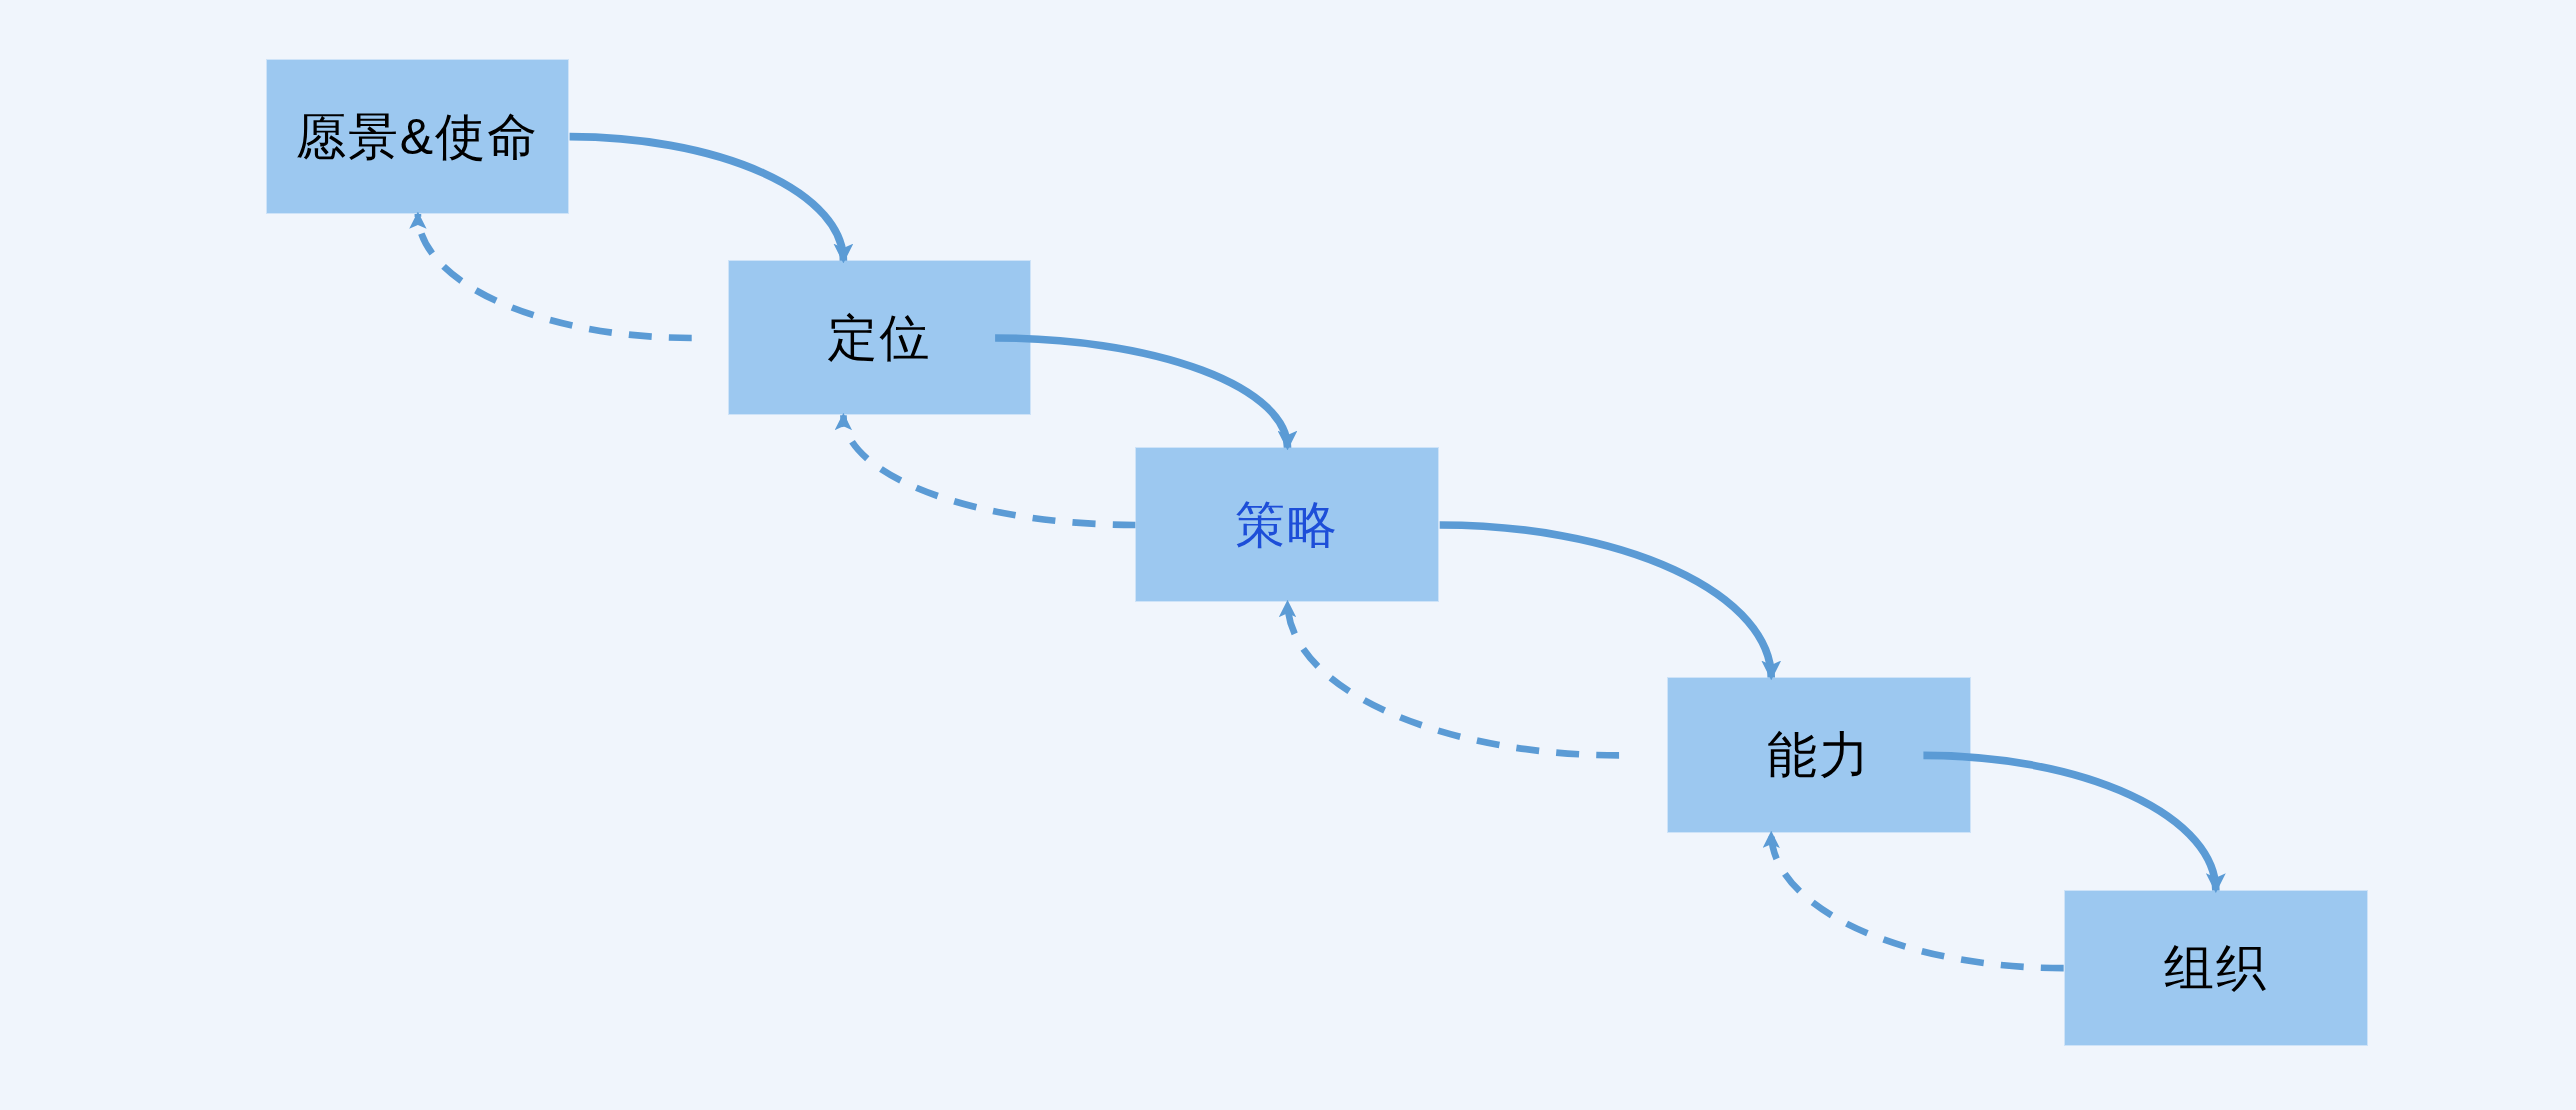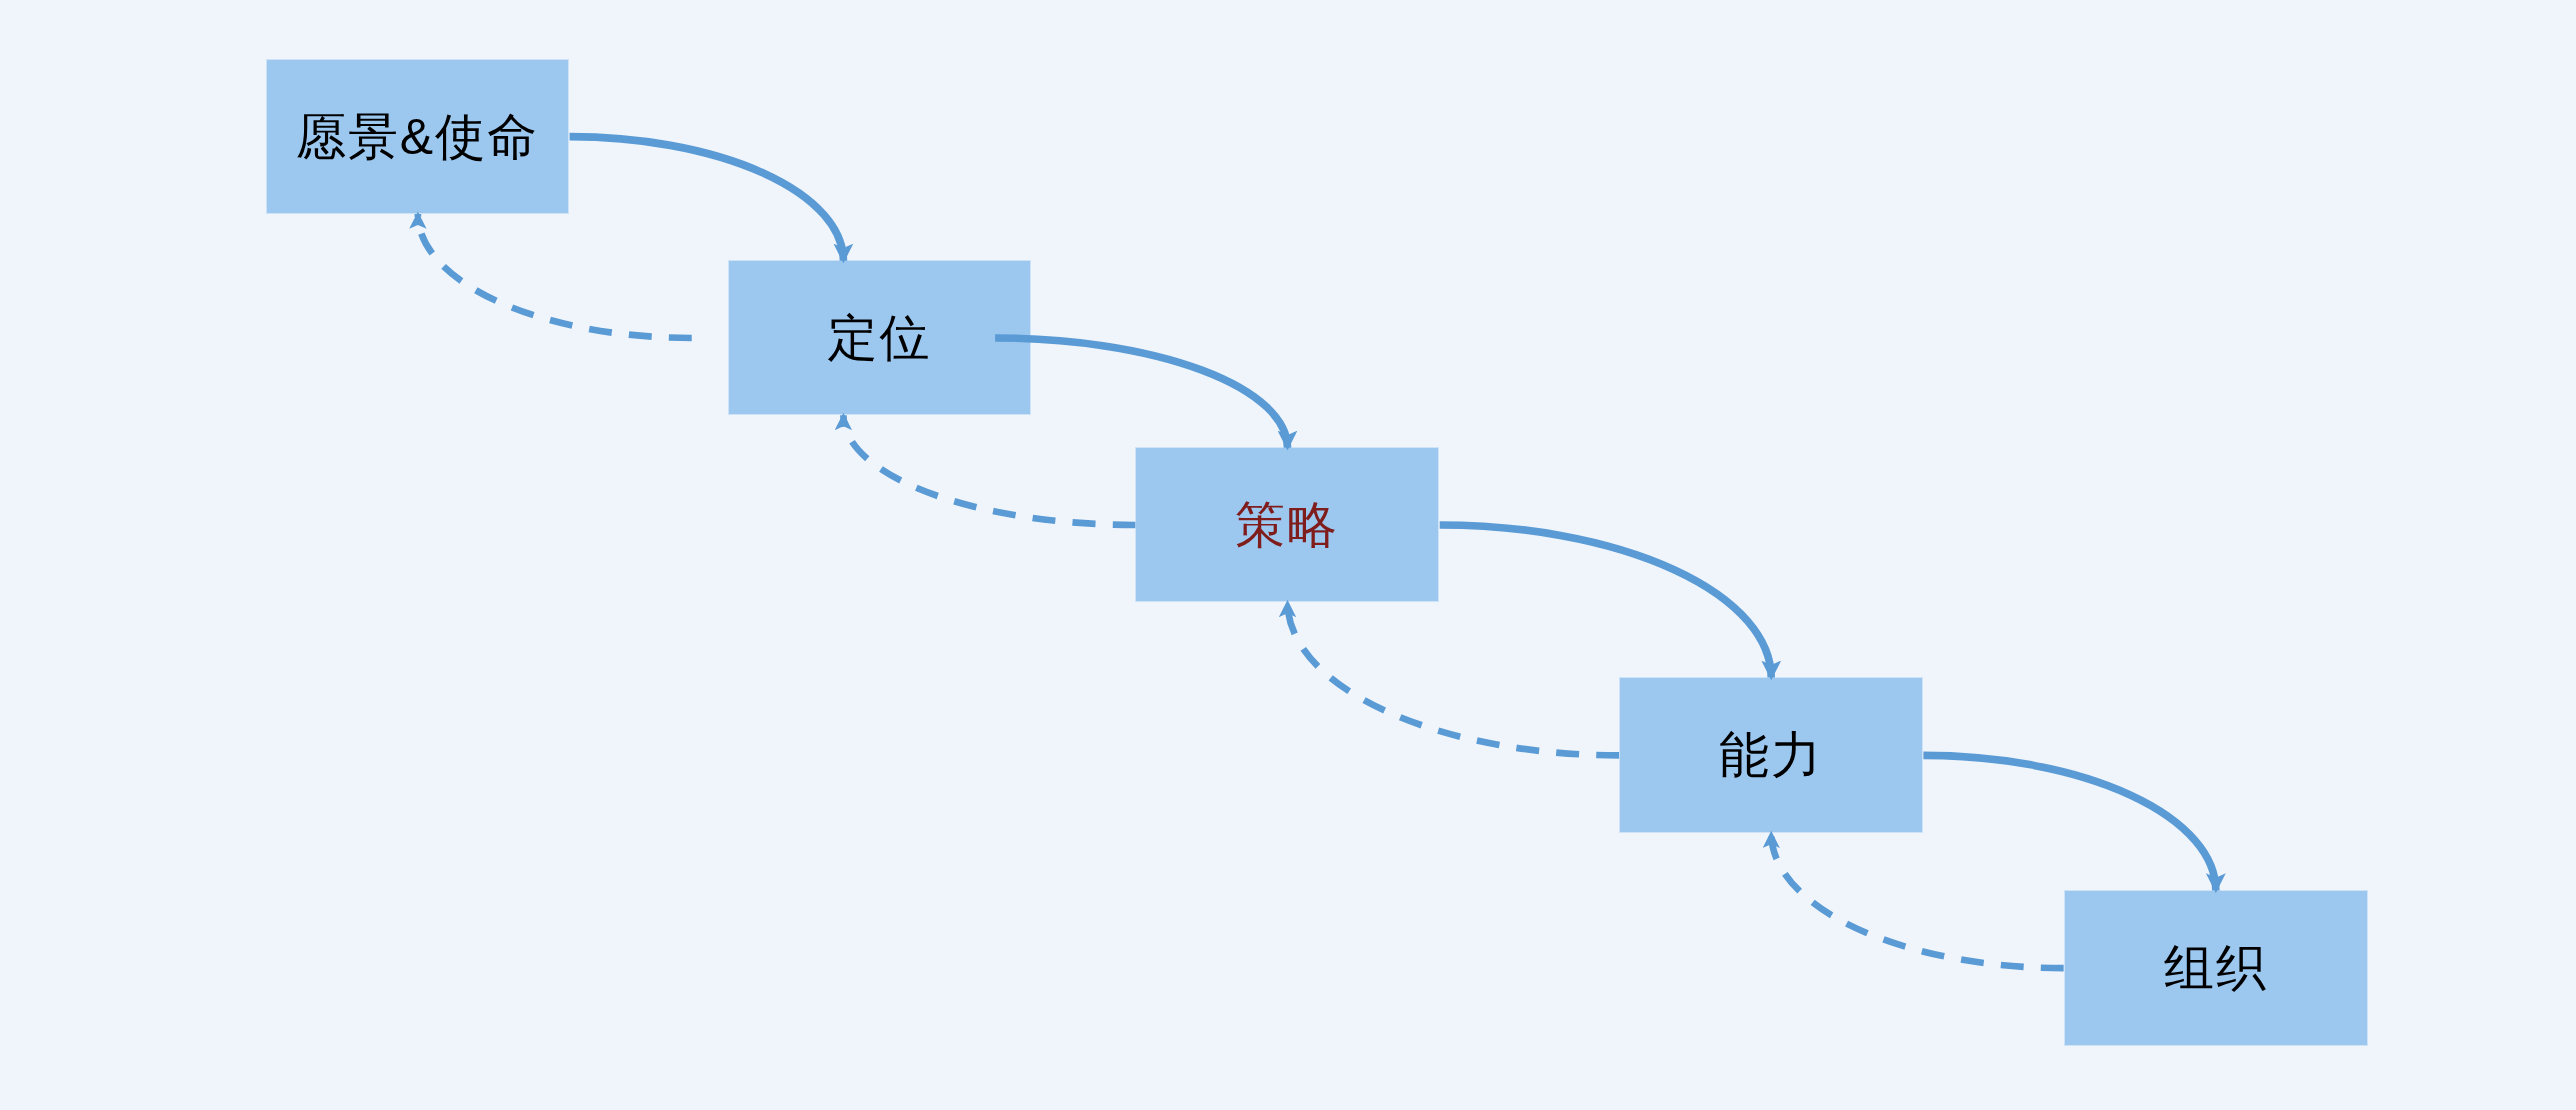--- a/index.html
+++ b/index.html
@@ -55,24 +55,24 @@
 <body style="background: rgb(240, 245, 252);">
 
 <div class="canvas">
 
   <div class="node" style="left: 266px; top: 59px; width: 303px; height: 155px; background: rgb(156, 200, 240); border-color: rgb(206, 227, 248); color: rgb(0, 0, 0);">
     <span class="node-label">愿景&amp;使命</span>
   </div>
   <div class="node" style="left: 692px; top: 260px; width: 303px; height: 155px; background: rgb(156, 200, 240); border-color: rgb(206, 227, 248); color: rgb(0, 0, 0); margin-left: 36px;">
     <span class="node-label">定位</span>
   </div>
-  <div class="node" style="left: 1135px; top: 447px; width: 304px; height: 155px; background: rgb(156, 200, 240); border-color: rgb(206, 227, 248); color: #7f1d1d;">
+  <div class="node" style="left: 1135px; top: 447px; width: 304px; height: 155px; background: rgb(156, 200, 240); border-color: rgb(206, 227, 248); color: #1d4ed8;">
     <span class="node-label">策略</span>
   </div>
-  <div class="node" style="left: 1619px; top: 677px; width: 304px; height: 156px; background: rgb(156, 200, 240); border-color: rgb(206, 227, 248); color: rgb(0, 0, 0);">
+  <div class="node" style="left: 1667px; top: 677px; width: 304px; height: 156px; background: rgb(156, 200, 240); border-color: rgb(206, 227, 248); color: rgb(0, 0, 0);">
     <span class="node-label">能力</span>
   </div>
   <div class="node" style="left: 2064px; top: 890px; width: 304px; height: 156px; background: rgb(156, 200, 240); border-color: rgb(206, 227, 248); color: rgb(0, 0, 0);">
     <span class="node-label">组织</span>
   </div>
 
   <svg class="connector-layer" viewBox="0 0 2700 1164" xmlns="http://www.w3.org/2000/svg">
     <defs>
       <marker id="arrowhead" viewBox="0 0 10 10" refX="8.6" refY="5" markerWidth="2.6" markerHeight="2.6" orient="auto">
         <path d="M 0 0 L 10 5 L 0 10 L 2.2 5 Z" fill="#5B9BD5"></path>

